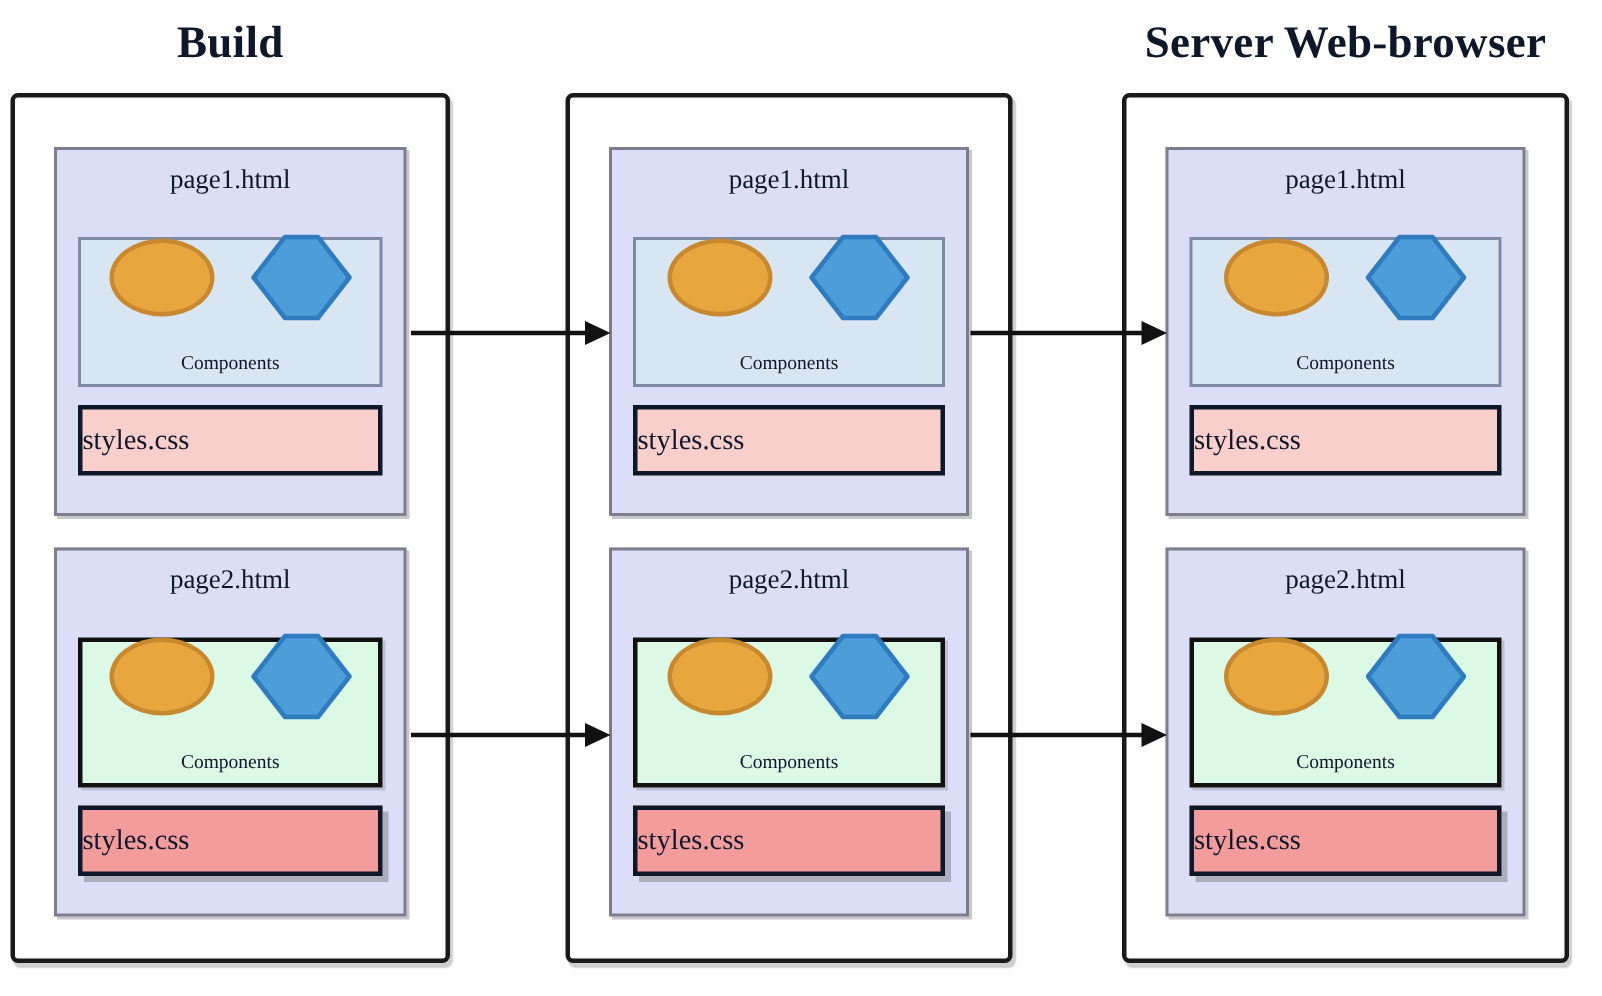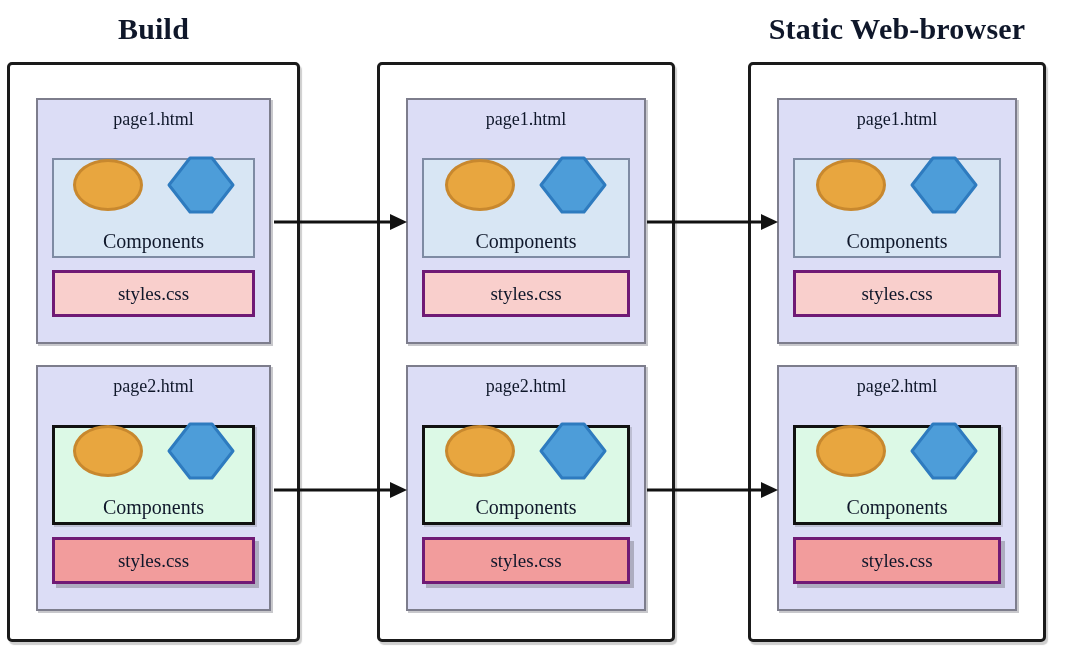--- a/index.html
+++ b/index.html
@@ -54,44 +54,44 @@
   }
   .shapes-row{
     display:flex;align-items:center;gap:24px;
     flex:1 1 auto;margin-top:2px;
   }
   .ellipse{
     width:70px;height:52px;border-radius:50%;
     background:#e8a63f;border:3px solid #c8882e;
   }
   .hex-svg{display:block;}
-  .components-label{font-size:20px;line-height:23px;margin-top:16px;}
+  .components-label{font-size:13px;line-height:23px;margin-top:16px;}
   .styles-box{
     width:100%;height:47px;margin-top:12px;
-    display:flex;align-items:center;justify-content:center;
+    display:flex;align-items:center;
     font-size:19px;
-    border:3px solid #701a75;
+    border:3px solid #0f172a;
   }
   .styles-box.variant-blue{background:#f9cfcc;}
   .styles-box.variant-green{
     background:#f29c9c;
     box-shadow:4px 4px 0 rgba(125,125,137,.5);
   }
   .arrows-overlay{
     position:absolute;left:0;top:0;width:1068px;height:664px;
     pointer-events:none;
   }
 </style>
 </head>
 <body>
 
 <div class="canvas">
 
   <div class="col-title" style="left:7px;width:293px;">Build</div>
-  <div class="col-title" style="left:748px;width:298px;">Static Web-browser</div>
+  <div class="col-title" style="left:748px;width:298px;">Server Web-browser</div>
 
   <div class="outer-box" style="left:7px;width:293px;">
     <div class="page-box first">
       <div class="page-label">page1.html</div>
       <div class="components-box variant-blue">
         <div class="shapes-row">
           <div class="ellipse"></div>
           <svg class="hex-svg" width="68" height="58" viewBox="0 0 68 58">
               <polygon points="23,2 45,2 66,29 45,56 23,56 2,29" fill="#4d9dd9" stroke="#2e7bbf" stroke-width="3" stroke-linejoin="round"></polygon>
             </svg>

